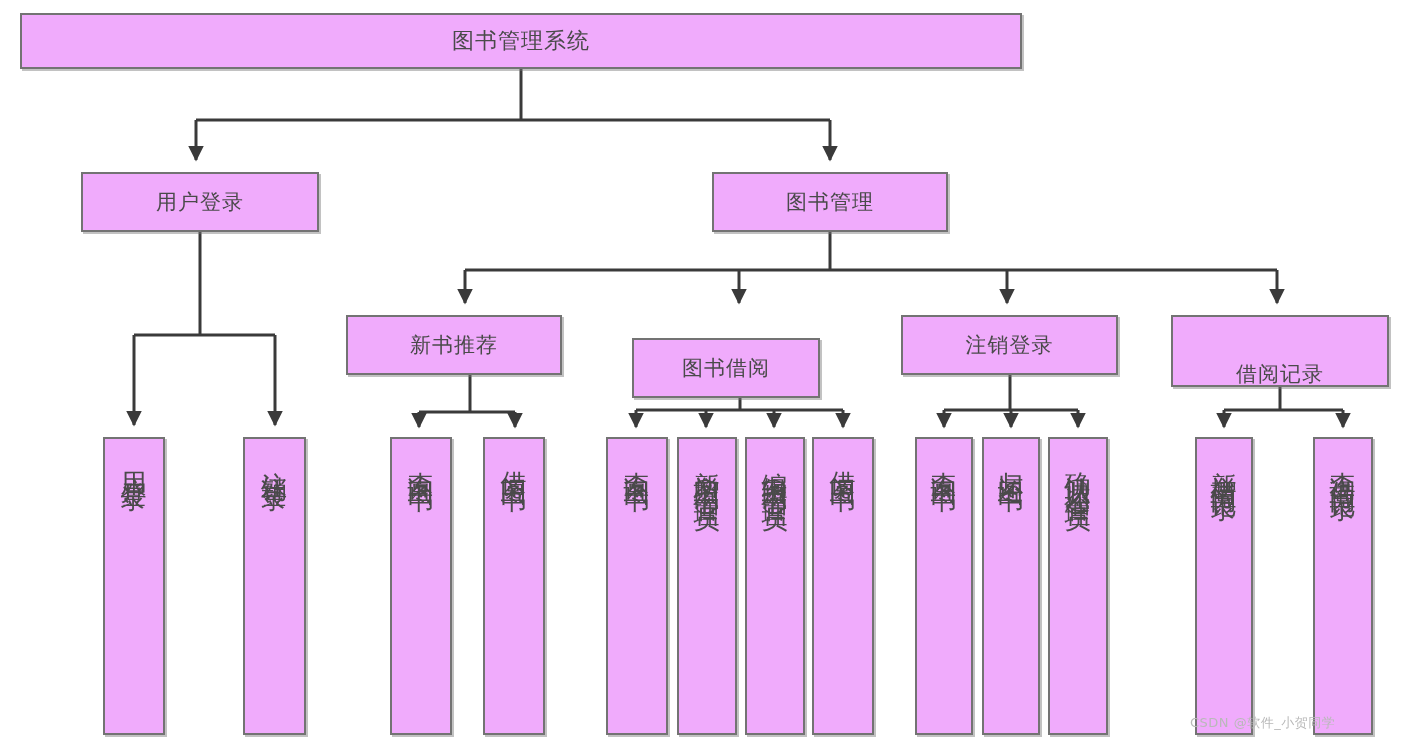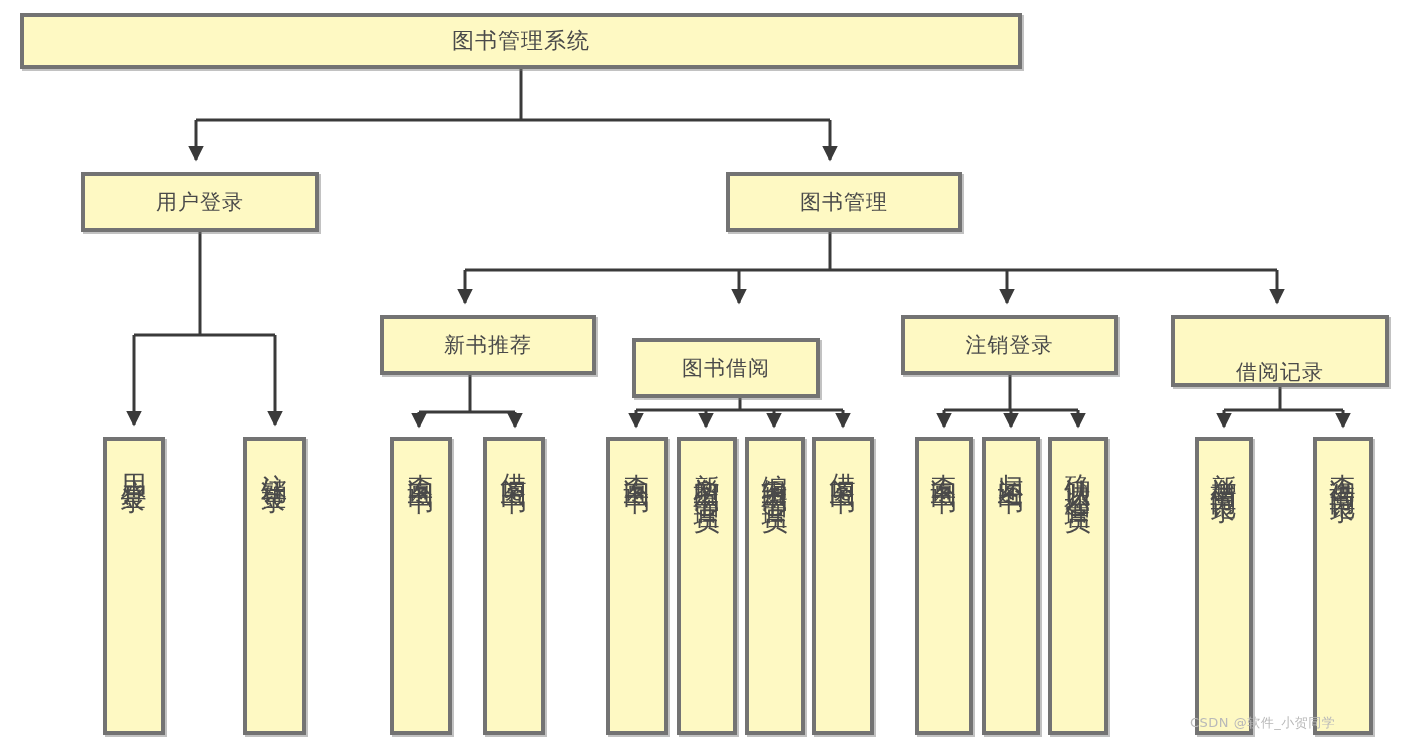--- a/index.html
+++ b/index.html
@@ -1,22 +1,22 @@
 <!DOCTYPE html>
 <html><head>
 <meta charset="utf-8">
 <style>
   html,body{margin:0;padding:0;background:#fff;}
   body{width:1405px;height:747px;position:relative;overflow:hidden;
        font-family:"DejaVu Sans","Liberation Sans",sans-serif;}
   #canvas{position:absolute;left:0;top:0;width:1405px;height:747px;}
   svg.edges{position:absolute;left:0;top:0;width:1405px;height:747px;pointer-events:none;}
 
-  .node{position:absolute;box-sizing:border-box;background:#fef9c3;
-        border:4px solid #737373;box-shadow:2px 2px 0 rgba(120,120,120,.45);}
+  .node{position:absolute;box-sizing:border-box;background:#f0abfc;
+        border:2px solid #737373;box-shadow:2px 2px 0 rgba(120,120,120,.45);}
   .node .lbl{display:block;color:#4a4a4a;}
 
   
   .hbox{display:flex;align-items:center;justify-content:center;}
   .hbox .lbl{font-size:21px;letter-spacing:1px;line-height:1;white-space:nowrap;}
   .root .lbl{font-size:22px;}
 
   
   .vbox{display:flex;align-items:flex-start;justify-content:center;padding-top:12px;}
   .vbox .lbl{writing-mode:vertical-rl;text-orientation:upright;
@@ -81,25 +81,25 @@
     </g>
   </svg>
 
   <div class="node hbox root" style="left:20px;top:13px;width:1002px;height:56px;">
     <span class="lbl">图书管理系统</span>
   </div>
 
   <div class="node hbox" style="left:81px;top:172px;width:238px;height:60px;">
     <span class="lbl">用户登录</span>
   </div>
-  <div class="node hbox" style="left:712px;top:172px;width:236px;height:60px;margin-left:14px;">
+  <div class="node hbox" style="left:712px;top:172px;width:236px;height:60px;">
     <span class="lbl">图书管理</span>
   </div>
 
-  <div class="node hbox" style="left:380px;top:315px;width:216px;height:60px;">
+  <div class="node hbox" style="left:346px;top:315px;width:216px;height:60px;">
     <span class="lbl">新书推荐</span>
   </div>
   <div class="node hbox" style="left:632px;top:315px;width:188px;height:60px;margin-top:23px;">
     <span class="lbl">图书借阅</span>
   </div>
   <div class="node hbox" style="left:901px;top:315px;width:217px;height:60px;">
     <span class="lbl">注销登录</span>
   </div>
   <div class="node hbox" style="left:1171px;top:315px;width:218px;height:72px;align-items:flex-end;">
     <span class="lbl">借阅记录</span>

